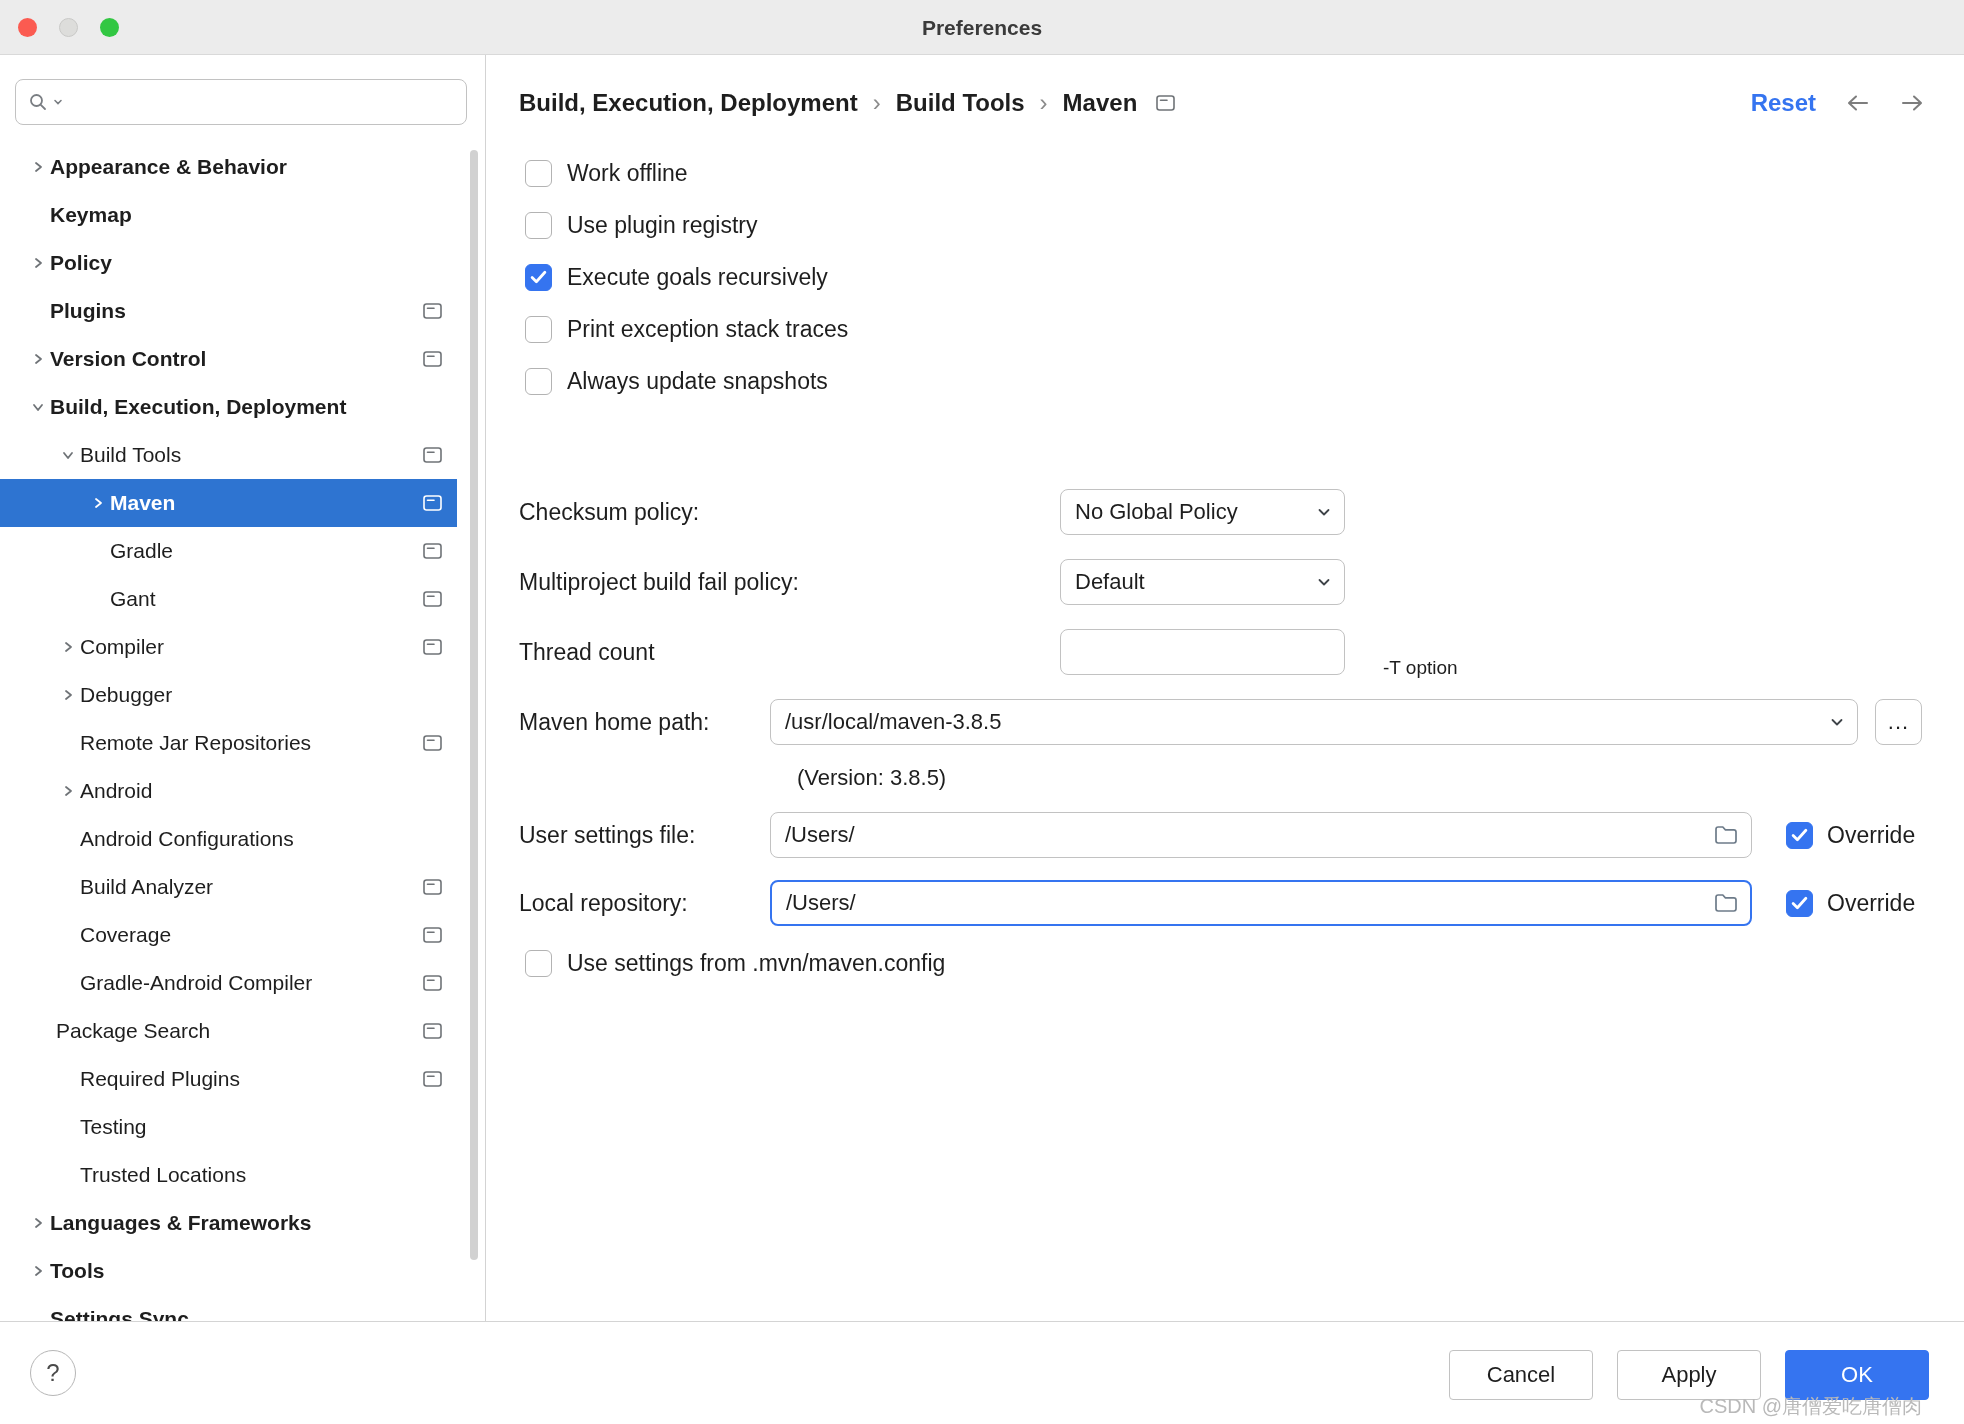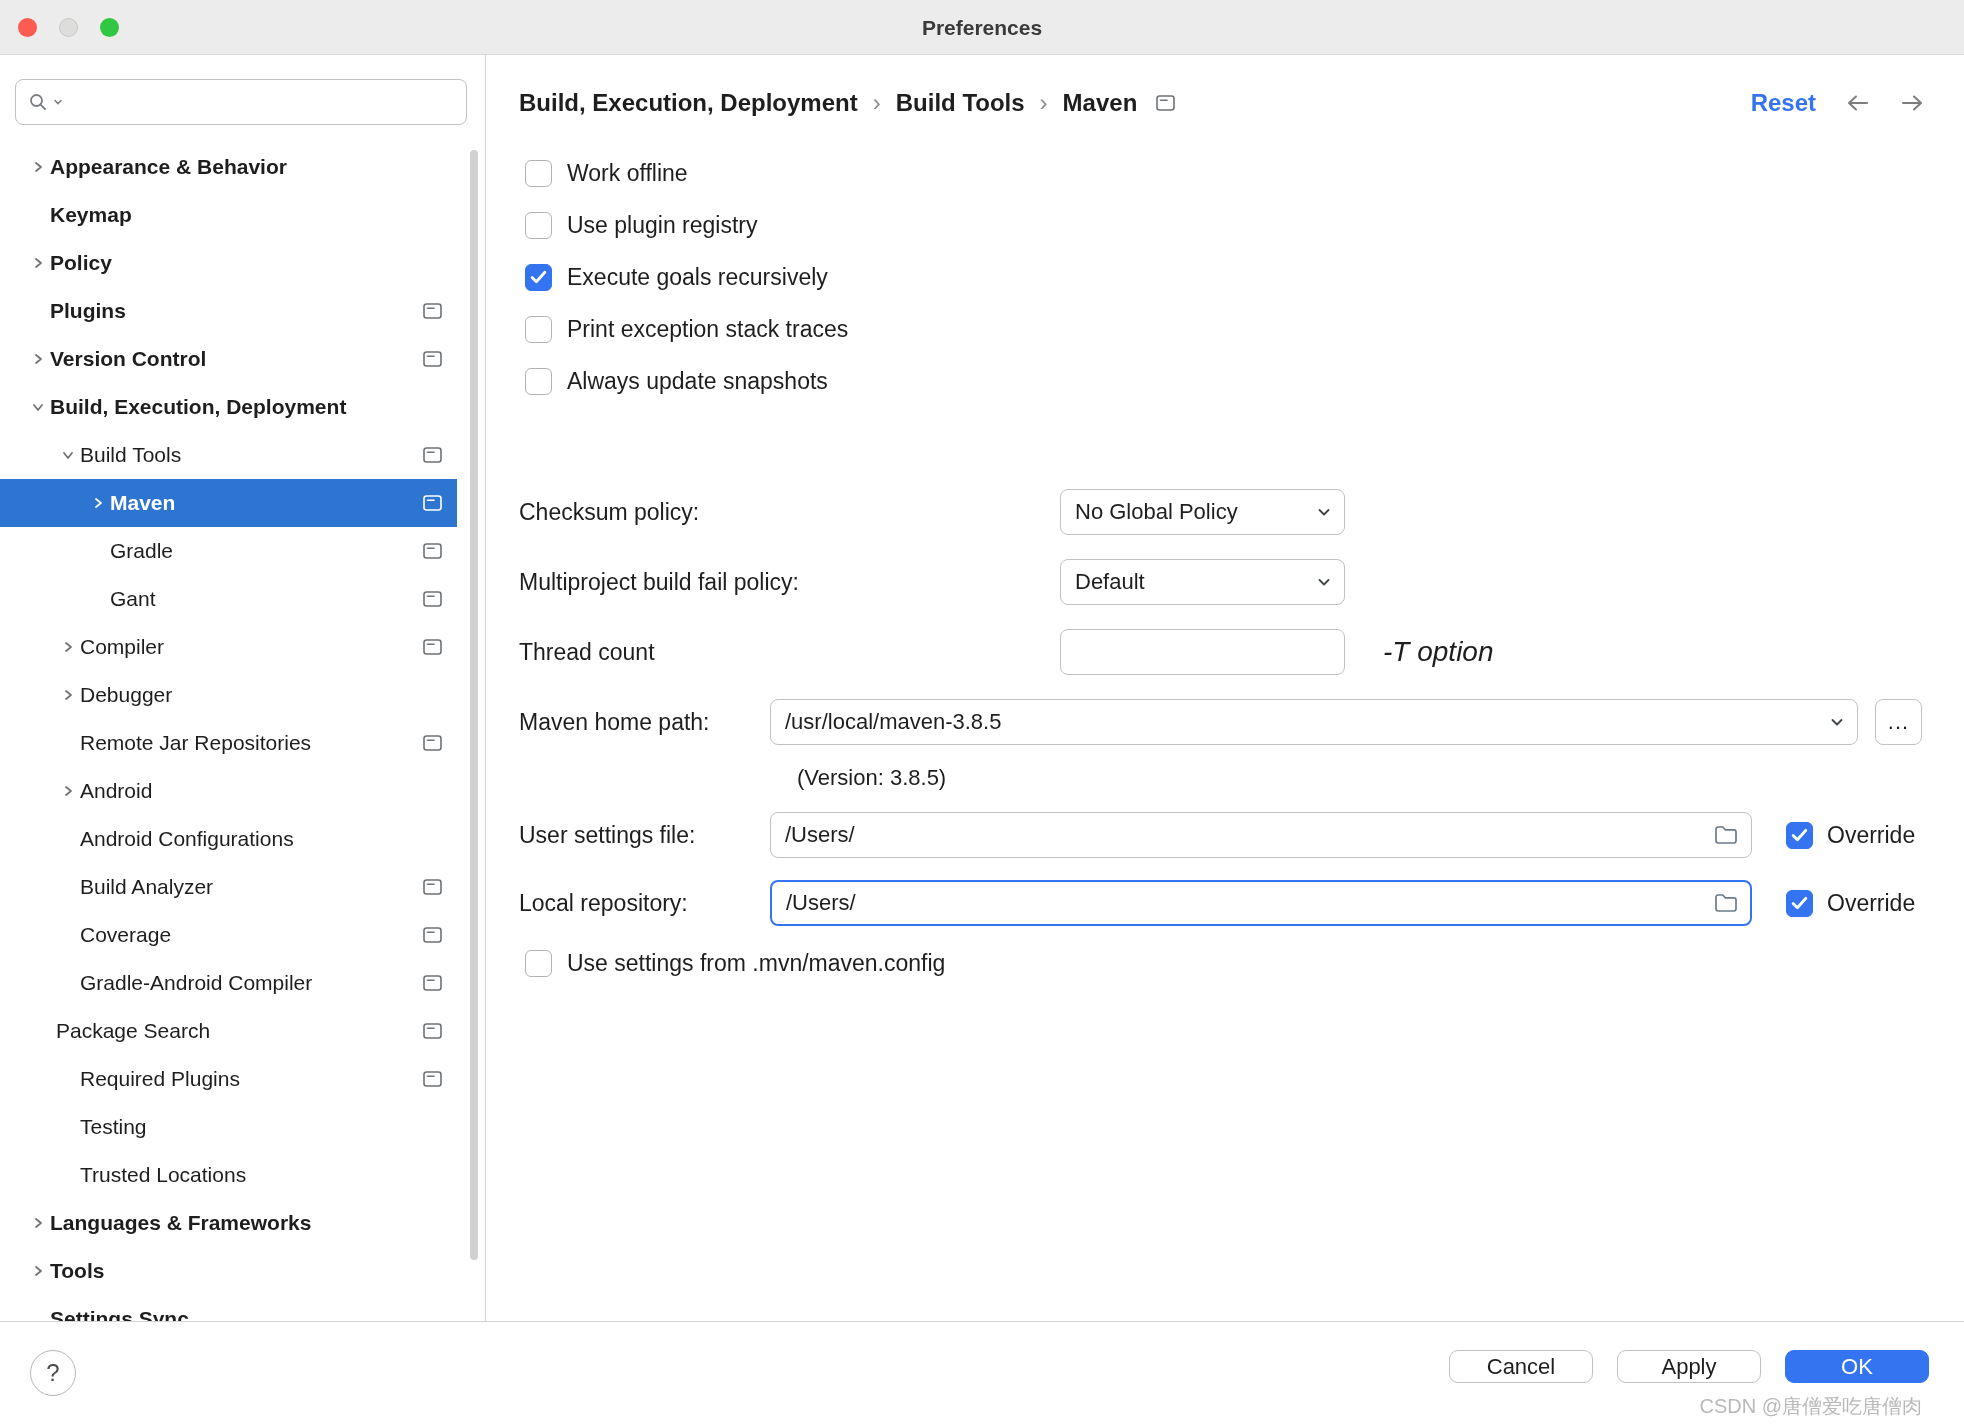--- a/index.html
+++ b/index.html
@@ -84,21 +84,21 @@
 
   .select { position:absolute; left:541px; top:0; width:285px; height:46px;
     border:1px solid #c2c2c2; border-radius:8px; background:#fff;
     display:flex; align-items:center; justify-content:space-between;
     padding:0 12px 0 14px; font-size:22px; cursor:pointer; }
   .sel-chevron { display:flex; color:#3f4449; }
 
   .text-input { position:absolute; left:541px; top:0; width:285px; height:46px;
     border:1px solid #c2c2c2; border-radius:8px; font-size:22px; padding:0 12px;
     font-family:"Liberation Sans", sans-serif; color:#1e1e1e; outline:none; }
-  .hint { position:absolute; left:864px; top:0; line-height:46px; font-size:28px;font-style:italic; }
+  .hint { position:absolute; left:864px; top:16px; line-height:46px; font-size:19px; }
 
   .combo { position:absolute; left:251px; top:0; width:1088px; height:46px;
     border:1px solid #c2c2c2; border-radius:8px; background:#fff;
     display:flex; align-items:center; justify-content:space-between;
     padding:0 12px 0 14px; font-size:22px; }
   .browse-btn { position:absolute; left:1356px; top:0; width:47px; height:46px;
     border:1px solid #c2c2c2; border-radius:8px; background:#fff;
     display:flex; align-items:center; justify-content:center;
     font-size:22px; letter-spacing:1px; cursor:pointer; }
 
@@ -116,21 +116,21 @@
 
   #row-mvnconfig { position:absolute; top:882px; left:38px; }
 
   
   .footer { position:absolute; left:0; top:1321px; width:1964px; height:103px;
     background:#fff; border-top:1px solid #d4d4d4; }
   .help-button { position:absolute; left:30px; top:28px; width:46px; height:46px;
     border:1.5px solid #b6b6b6; border-radius:50%; display:flex; align-items:center;
     justify-content:center; font-size:24px; color:#4a4a4a; cursor:pointer; background:#fff; }
   .footer-buttons { position:absolute; right:35px; top:28px; display:flex; gap:24px; }
-  .btn { min-width:144px; height:33px; border-radius:9px; border:1px solid #c2c2c2;
+  .btn { min-width:144px; height:50px; border-radius:4px; border:1px solid #c2c2c2;
     background:#fff; font-size:22px; color:#1e1e1e; display:flex; align-items:center;
     justify-content:center; cursor:pointer; font-family:"Liberation Sans", sans-serif; }
   .btn.primary { background:var(--accent,#3574f0); border-color:var(--accent,#3574f0); color:#fff; }
 
   .watermark { position:absolute; right:42px; bottom:4px; font-size:20px;
     color:#b9b9b9; white-space:nowrap; }
 </style>
 </head>
 <body>
 

